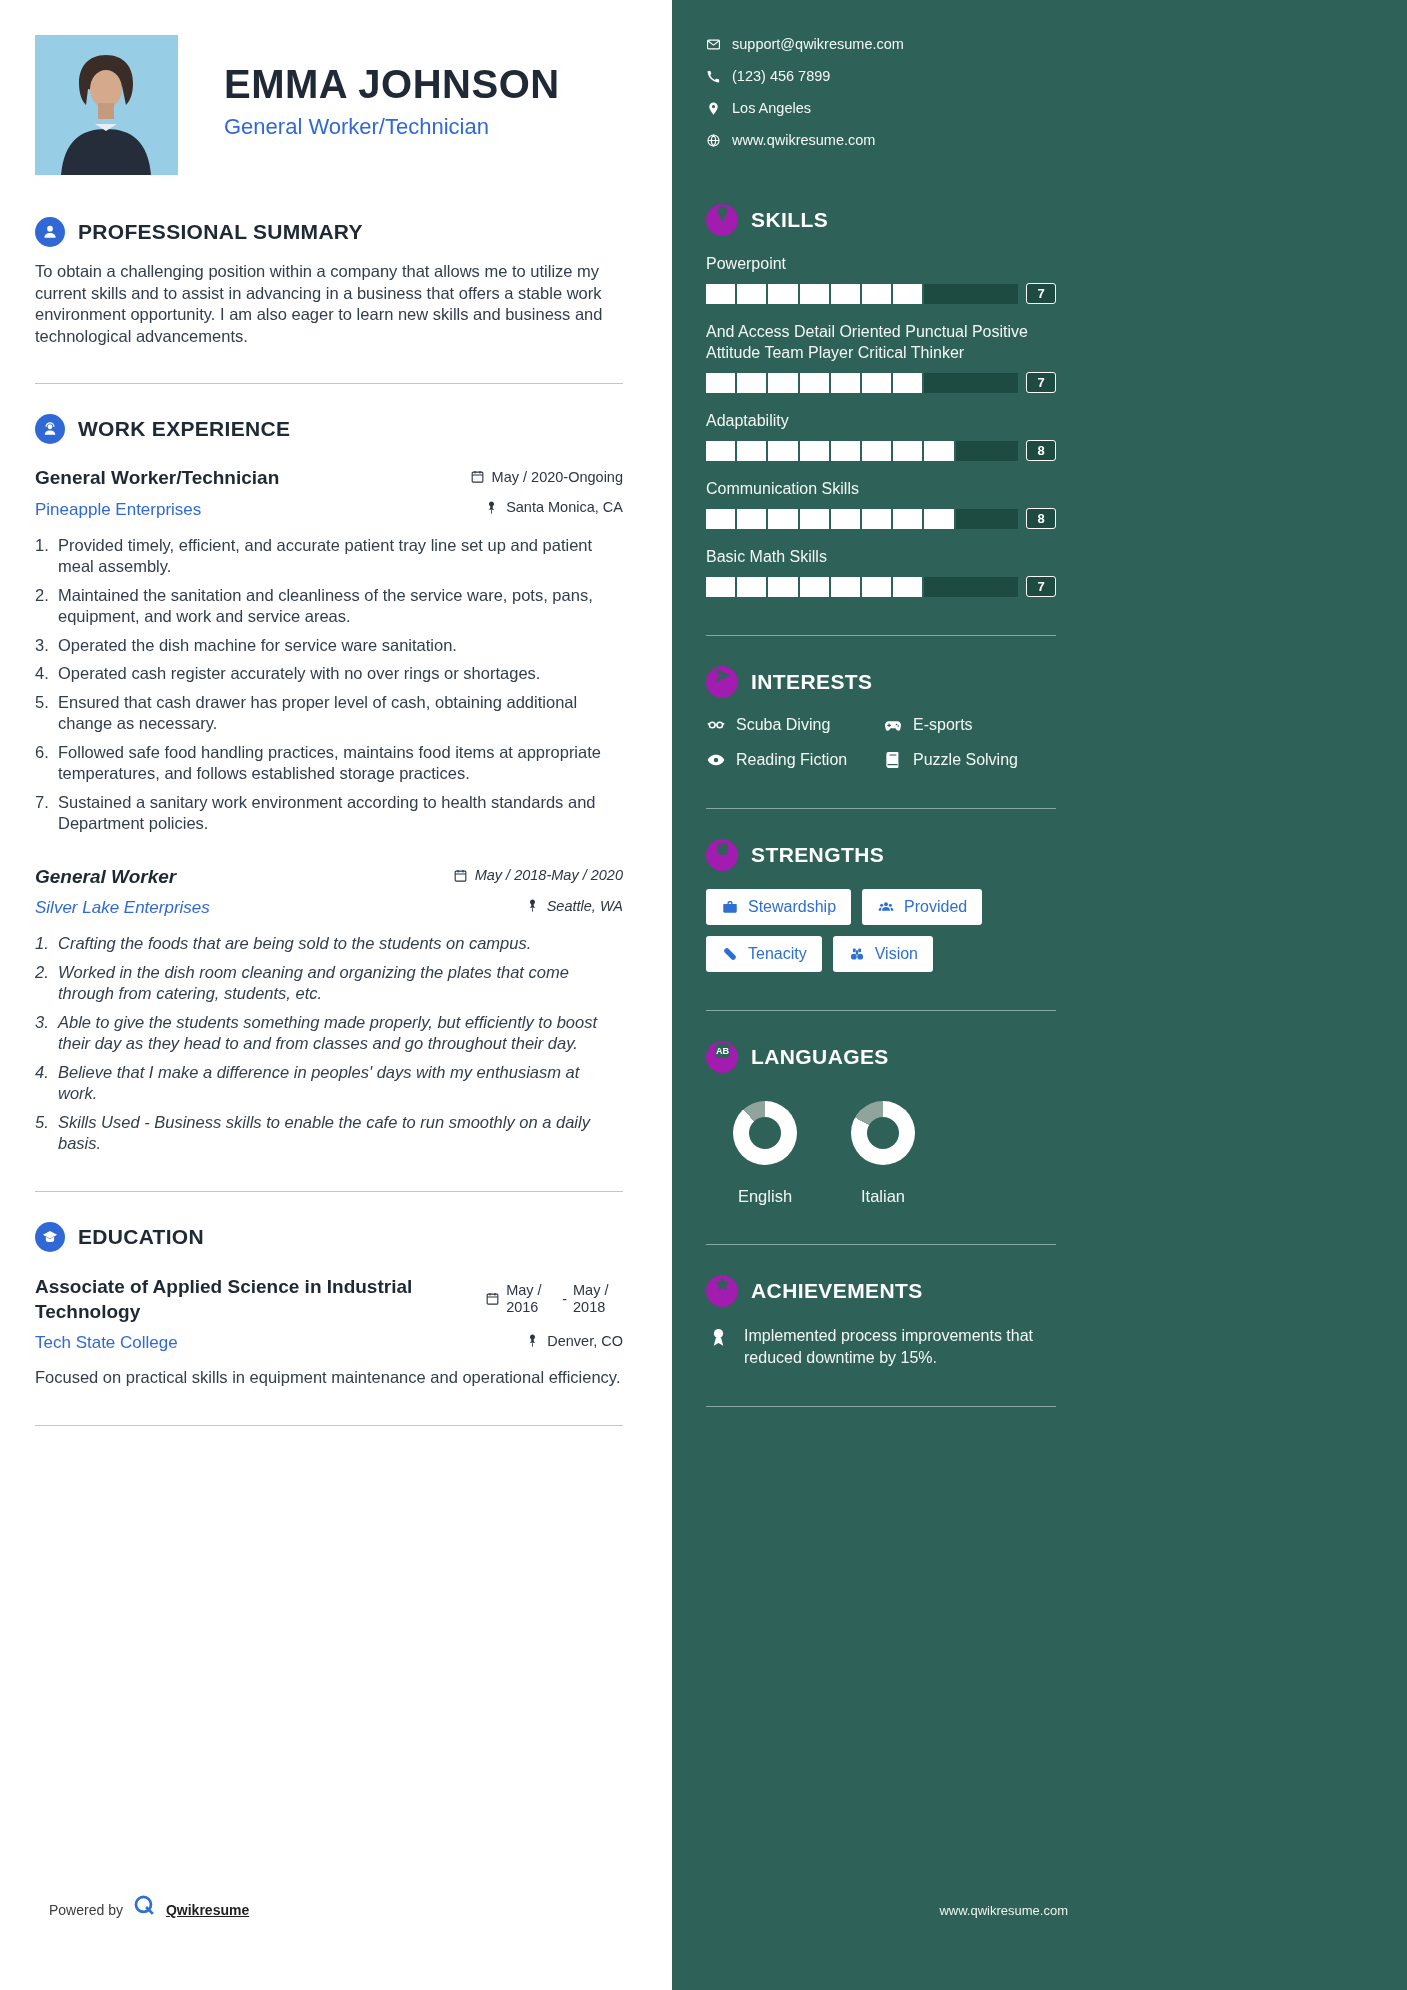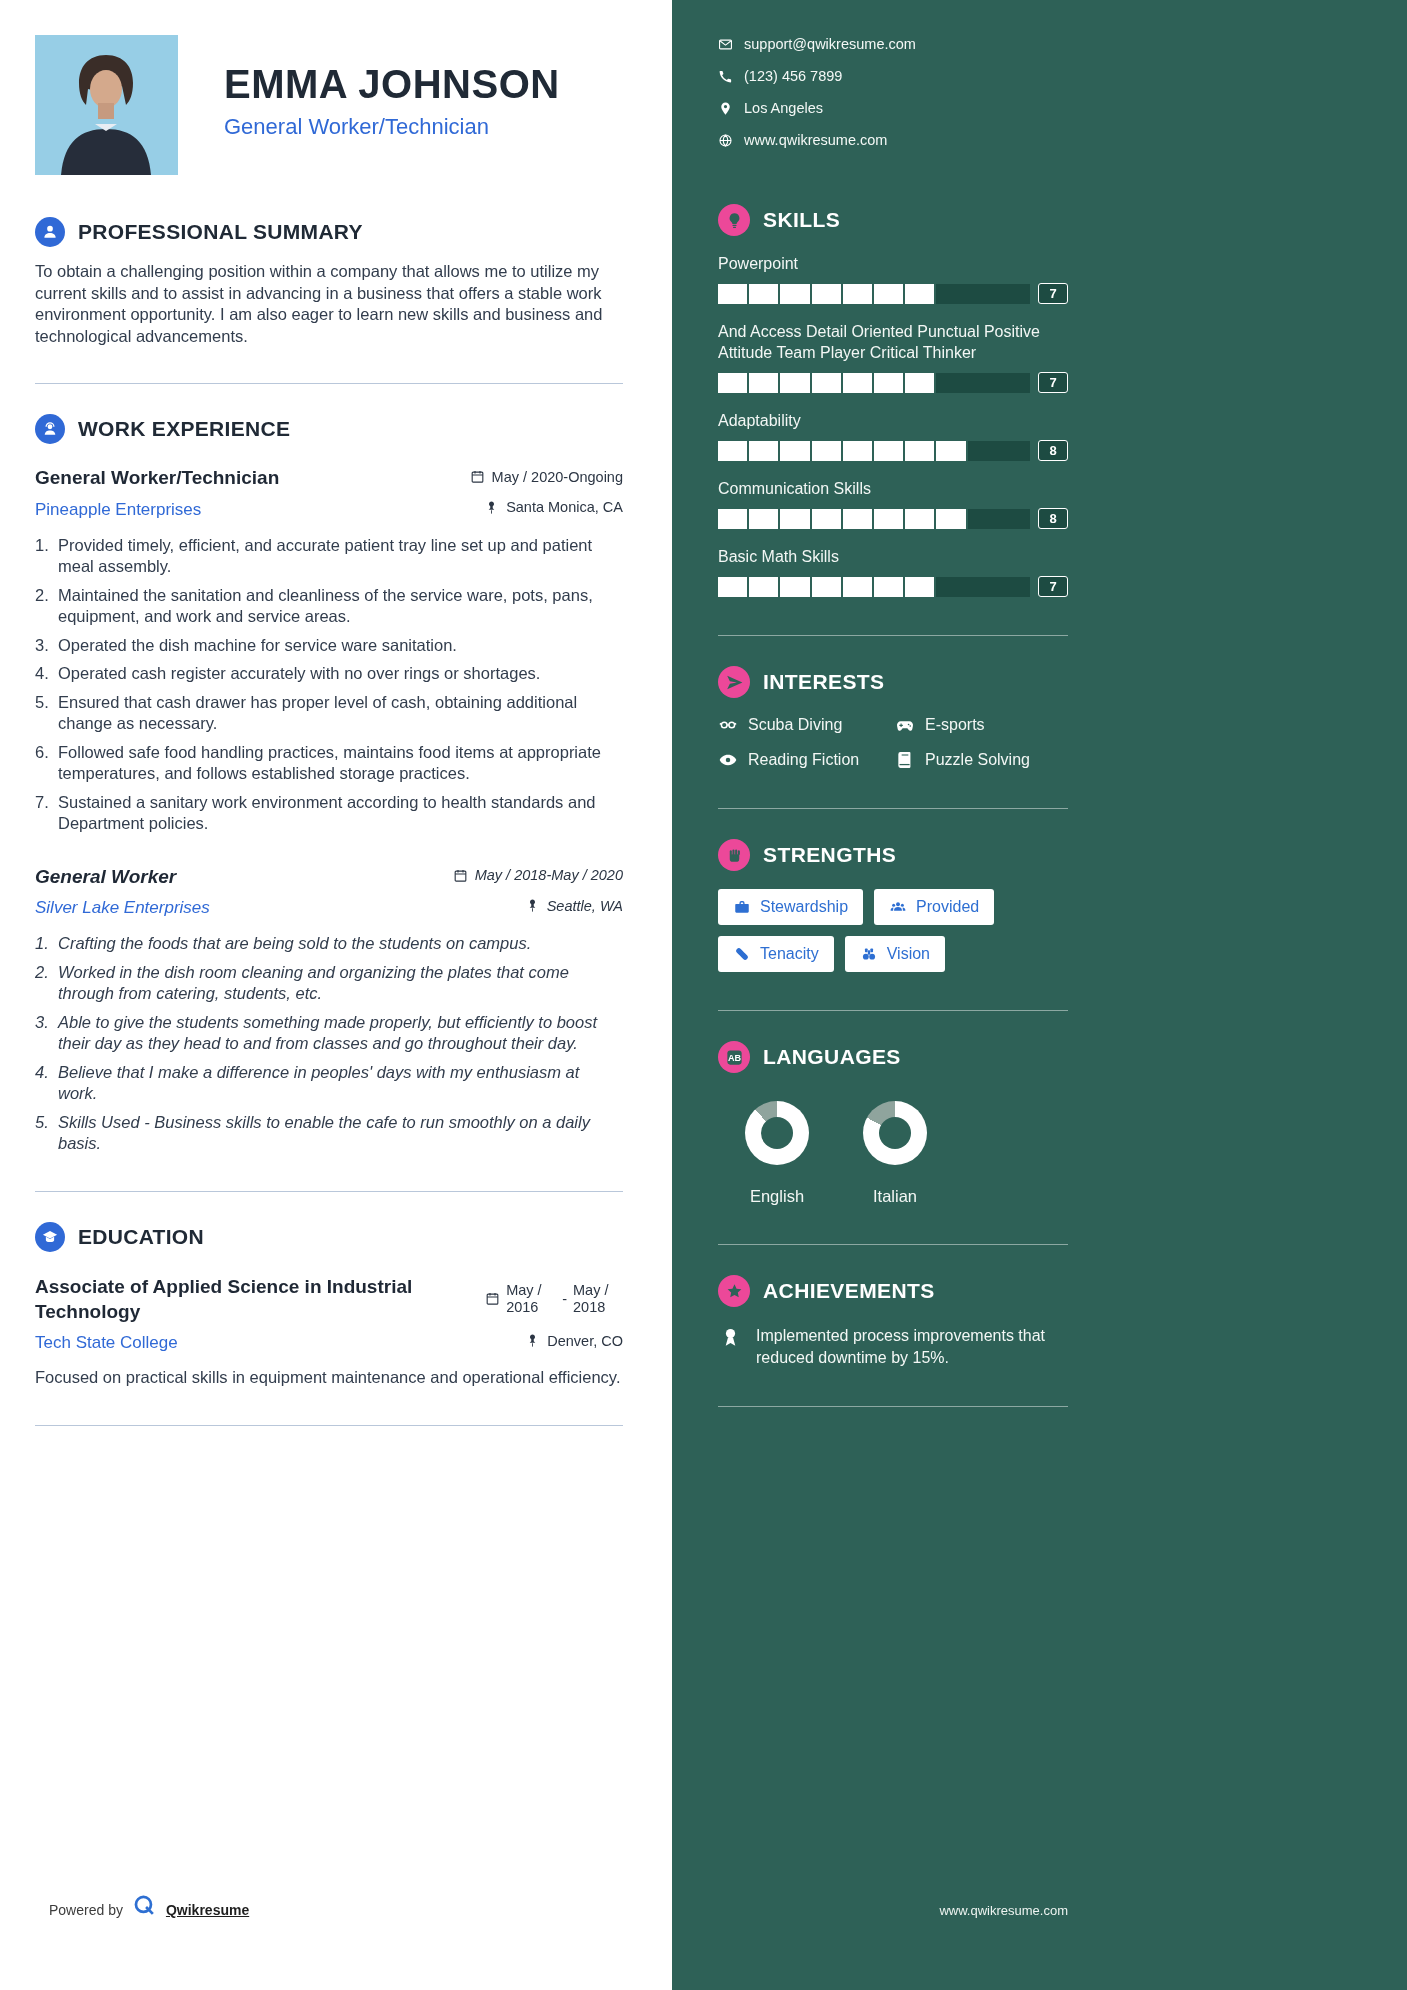--- a/index.html
+++ b/index.html
@@ -41,30 +41,30 @@
   .edu-head { display:flex; justify-content:space-between; margin-top:22px; }
   .degree { width:400px; font-size:19px; font-weight:700; color:#1f2835; line-height:25px; }
   .edu-date { display:flex; align-items:center; gap:6px; font-size:14.5px; color:#2c3644; }
   .edu-date .part { width:50px; line-height:17px; }
   .edu-date svg { width:15px; height:15px; flex:0 0 15px; }
   .left-footer { position:absolute; left:49px; bottom:72px; display:flex; align-items:flex-end; gap:9px; font-size:14px; color:#3c3c3c; }
   .logo svg { width:25px; height:25px; display:block; }
   .brand { font-weight:700; color:#1f1f1f; text-decoration:underline; cursor:pointer; }
 
   
-  .right { flex:1; background:#2e6157; color:#fff; position:relative; padding:36px 0 0 46px; }
+  .right { flex:1; background:#2e6157; color:#fff; position:relative; padding:36px 0 0 34px; }
   .r-inner { width:350px; }
   .contact-row { display:flex; align-items:center; gap:11px; font-size:14.5px; margin-bottom:16px; color:#f4f8f6; }
   .contact-row svg { width:15px; height:15px; flex:0 0 15px; }
   .cico-f { fill:#fff; }
   .cico-s { fill:none; stroke:#fff; stroke-width:1.8; }
   .clink { color:#f4f8f6; text-decoration:none; cursor:pointer; }
 
   .r-head { display:flex; align-items:center; gap:13px; }
-  .r-icon { width:32px; height:32px; border-radius:50%; background:#ec4899; display:flex; align-items:center; justify-content:center; flex:0 0 32px; }
+  .r-icon { width:32px; height:32px; border-radius:50%; background:#a21caf; display:flex; align-items:flex-start; justify-content:center; flex:0 0 32px; }
   .r-icon svg { width:19px; height:19px; fill:#2e6157; }
   .r-title { font-size:21px; font-weight:800; letter-spacing:.4px; color:#fff; }
   .skills-sec { margin-top:56px; }
   .r-rule { border:none; border-top:1px solid rgba(255,255,255,.45); margin-top:38px; width:350px; }
   .r-sec { margin-top:30px; }
 
   .skill { margin-top:17px; }
   .skill-label { font-size:16px; line-height:21px; color:#f3f7f5; }
   .skill-row { display:flex; align-items:center; gap:8px; margin-top:9px; }
   .skill-track { width:312px; height:20px; background:#1d4b42; position:relative; }

